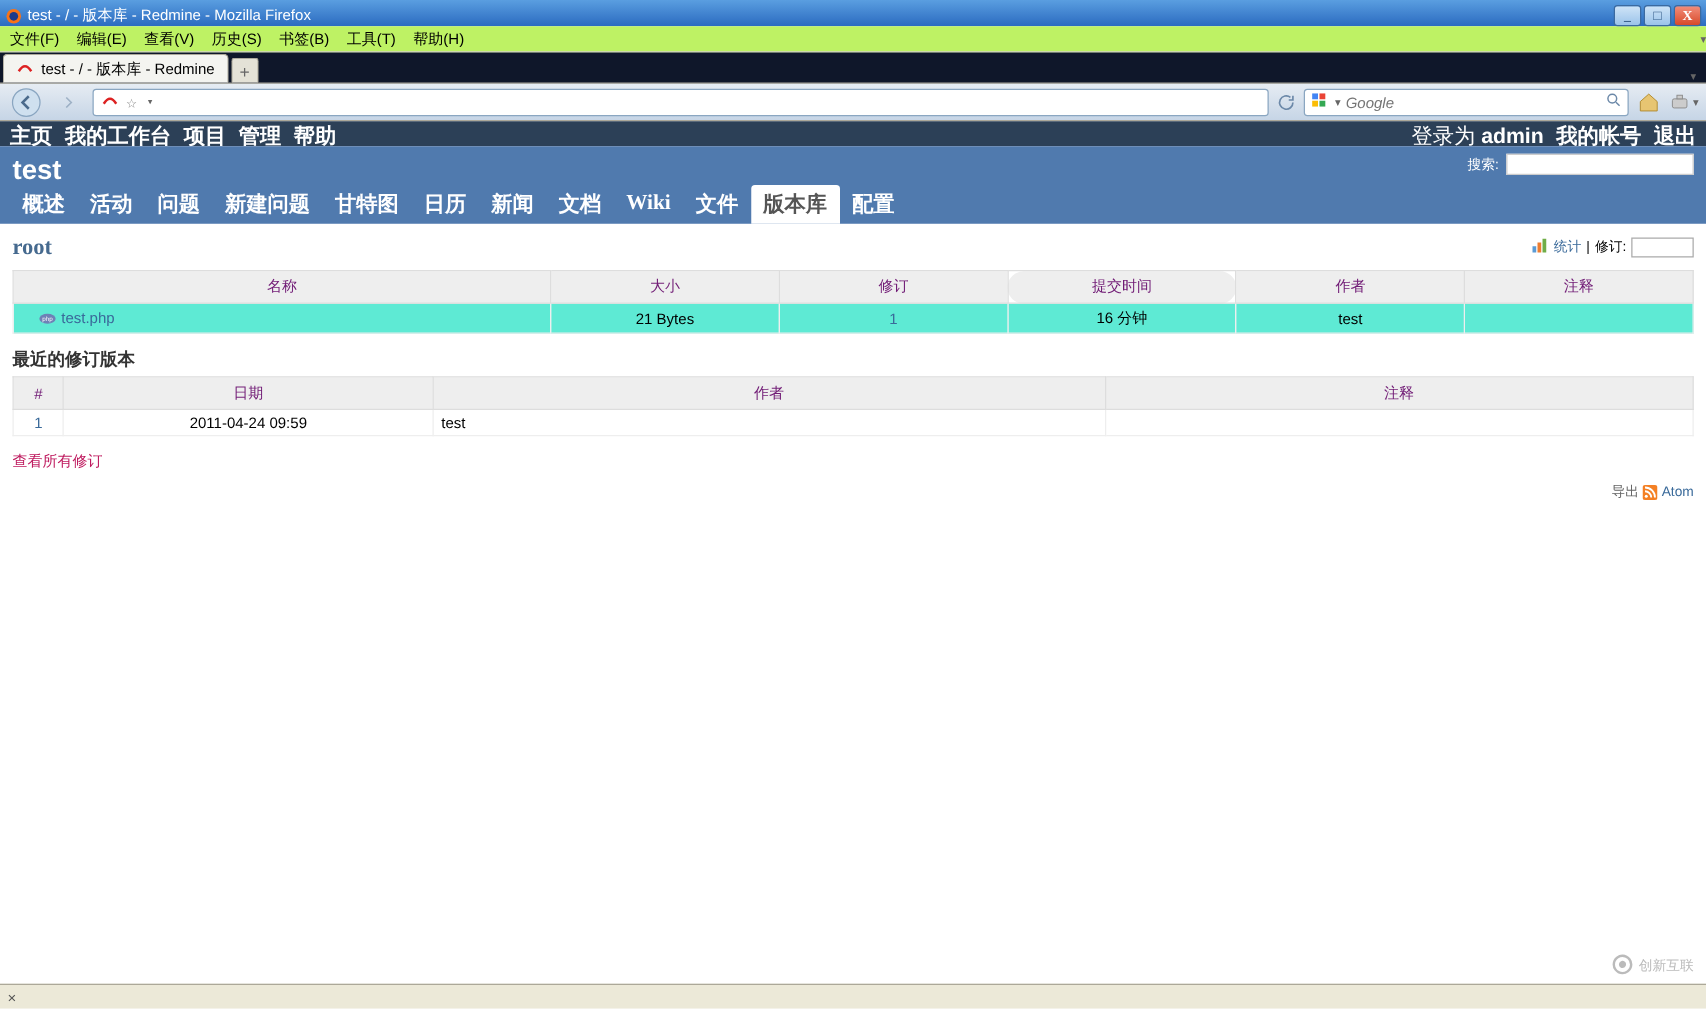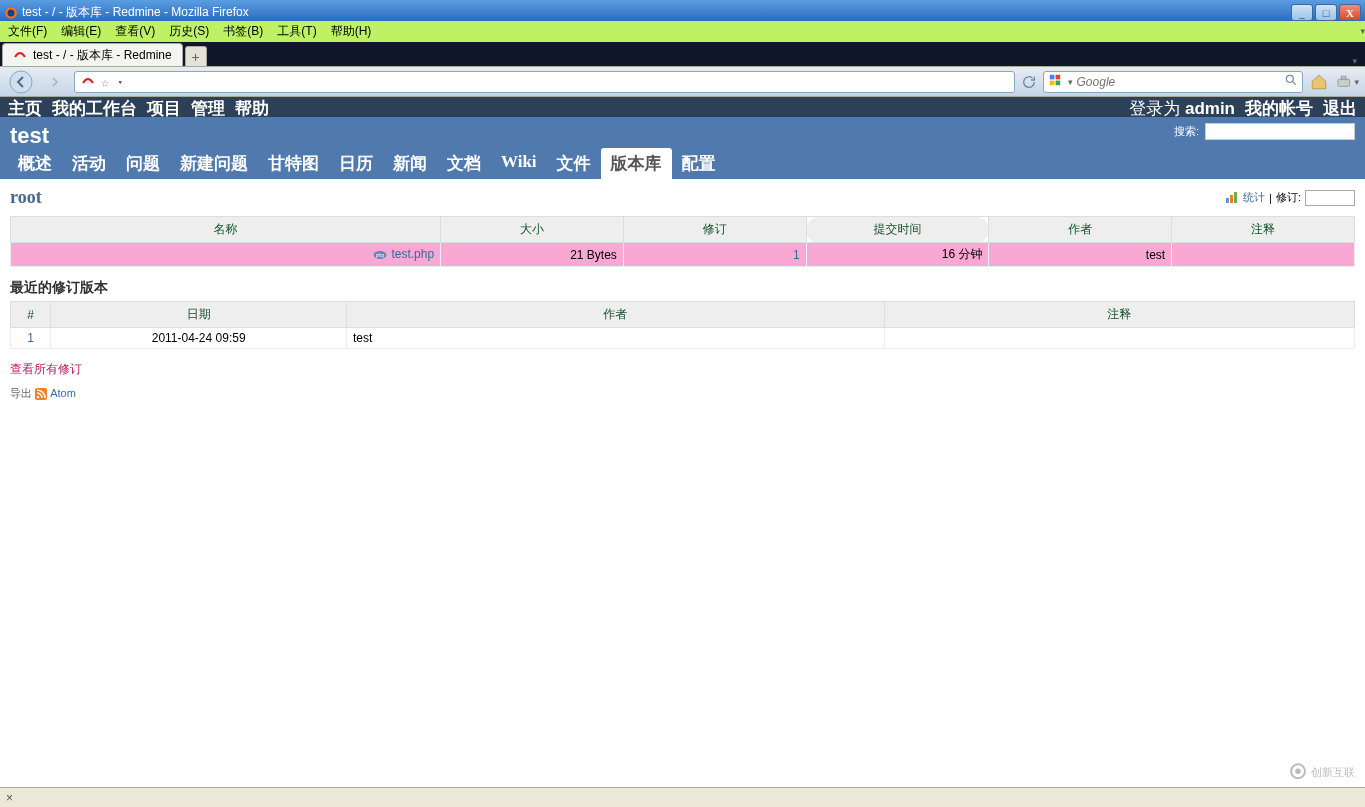--- a/index.html
+++ b/index.html
@@ -55,30 +55,30 @@
 
   
   .rm-content { padding: 8px 10px; }
   .rm-content-head { display:flex; justify-content:space-between; align-items:center; margin-bottom:8px;}
   .rm-content-head h2 { color:#466a8f; font-size:18px; font-family:"Trebuchet MS"; }
   .rm-stats { display:flex; align-items:center; gap:4px; font-size:11px;}
   .rm-stats a { color:#3a6a9a; text-decoration:none;}
   .rm-stats input { width:50px; height:16px; border:1px solid #aaa; font-size:11px;}
 
   table.rm-table { width:100%; border-collapse:collapse; font-size:12px; margin-bottom:12px;}
-  table.rm-table th { background:#eeeeee; border:1px solid #ddd; padding:4px; font-weight:normal; color:#14532d; text-align:center;}
+  table.rm-table th { background:#eeeeee; border:1px solid #ddd; padding:4px; font-weight:normal; color:#701a75; text-align:center;}
   table.rm-table td { border:1px solid #eee; padding:3px 6px; text-align:center;}
-  table.rm-table tr.file-row td { background:#f9a8d4;text-align:right; }
+  table.rm-table tr.file-row td { background:#5eead4; }
   table.rm-table td.name { text-align:left; padding-left:20px;}
   table.rm-table td.name a { color:#3a6a9a; text-decoration:none;}
   .file-icon { display:inline-block; width:14px; height:14px; vertical-align:middle; margin-right:4px;}
 
   h3.rev-title { font-size:14px; color:#333; margin:6px 0 4px 0; font-family:"Trebuchet MS";}
   a.view-all { color:#be185d; text-decoration:none; font-size:12px;}
-  .export { text-align:left; font-size:11px; color:#666; padding:8px 0;}
+  .export { text-align:right; font-size:11px; color:#666; padding:8px 0;}
   .export a { color:#3a6a9a; text-decoration:none;}
   .feed-icon { display:inline-block; width:12px; height:12px; vertical-align:middle;}
 
   
   .ff-status { position:absolute; bottom:0; left:0; right:0; height:20px; background:#ece9d8; border-top:1px solid #aca899; display:flex; align-items:center; padding:0 6px;}
   .ff-status .x { font-size:12px; color:#555;}
 
   
   .watermark { position:absolute; right:10px; bottom:24px; font-size:11px; color:#bbb; display:flex; align-items:center; gap:4px;}
   .watermark .cx{ font-size:18px; font-weight:bold; color:#bbb;}

